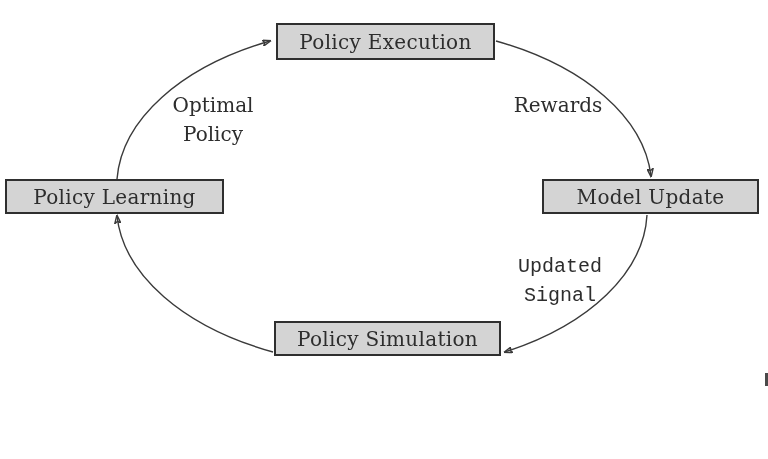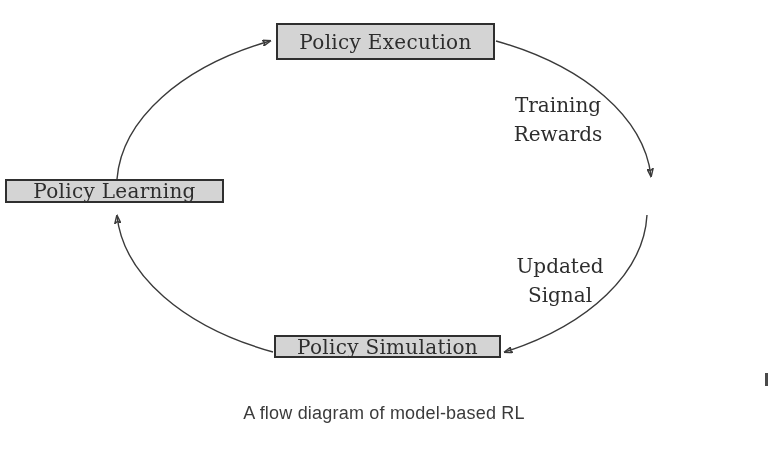--- a/index.html
+++ b/index.html
@@ -34,37 +34,37 @@
     border: 2px solid #2f2f2f;
     display: flex;
     align-items: center;
     justify-content: center;
     font-size: 20px;
     color: #2d2d2d;
     letter-spacing: 0.3px;
     white-space: nowrap;
   }
   .node-policy-execution { left: 276px; top: 23px;  width: 219px; height: 37px; }
-  .node-policy-learning  { left: 5px;   top: 179px; width: 219px; height: 24px; }
+  .node-policy-learning  { left: 5px;   top: 179px; width: 219px; height: 35px; }
   .node-model-update     { left: 542px; top: 179px; width: 217px; height: 35px; }
-  .node-policy-simulation{ left: 274px; top: 335px; width: 227px; height: 23px; }
+  .node-policy-simulation{ left: 274px; top: 321px; width: 227px; height: 35px; }
 
   .edge-label {
     position: absolute;
     width: 150px;
     text-align: center;
     font-size: 20px;
     line-height: 29px;
     color: #2d2d2d;
   }
   .edge-label span { display: block; }
   .label-optimal-policy  { left: 138px; top: 91px;  }
   .label-training-signal { left: 483px; top: 91px;  }
   .label-rewards         { left: 122px; top: 256px; }
-  .label-updated-model   { left: 485px; top: 252px; }
+  .label-updated-model   { left: 485px; top: 252px; font-family: Liberation Mono, monospace; }
 
   .caption {
     position: absolute;
     left: 0;
     top: 403px;
     width: 768px;
     text-align: center;
     font-family: "Liberation Sans", "DejaVu Sans", sans-serif;
     font-size: 18px;
     color: #3b3b3b;
@@ -93,38 +93,43 @@
     <path d="M 117 179 A 272 162 0 0 1 270 41" marker-end="url(#arrowhead)"></path>
     <path d="M 496 41 A 272 162 0 0 1 651 176" marker-end="url(#arrowhead)"></path>
     <path d="M 647 215 A 272 162 0 0 1 505 352" marker-end="url(#arrowhead)"></path>
     <path d="M 273 352 A 272 162 0 0 1 117 216" marker-end="url(#arrowhead)"></path>
   </svg>
 
   <div class="node node-policy-execution">
     <span>Policy Execution</span>
   </div>
 
+  <div class="node node-model-update">
+    <span>Model Update</span>
+  </div>
 
   <div class="node node-policy-simulation">
     <span>Policy Simulation</span>
   </div>
 
   <div class="node node-policy-learning">
     <span>Policy Learning</span>
   </div>
 
+  <div class="edge-label label-optimal-policy">
+    <span>Optimal</span>
+    <span>Policy</span>
+  </div>
 
   <div class="edge-label label-training-signal">
-    <span>Training</span>
     <span>Rewards</span>
   </div>
 
   <div class="edge-label label-updated-model">
     <span>Updated</span>
     <span>Signal</span>
   </div>
 
 
-  <div class="caption">A flow diagram of model-based RL</div>
 
   <div class="edge-artifact"></div>
 
 </div>
 
 </body></html>

